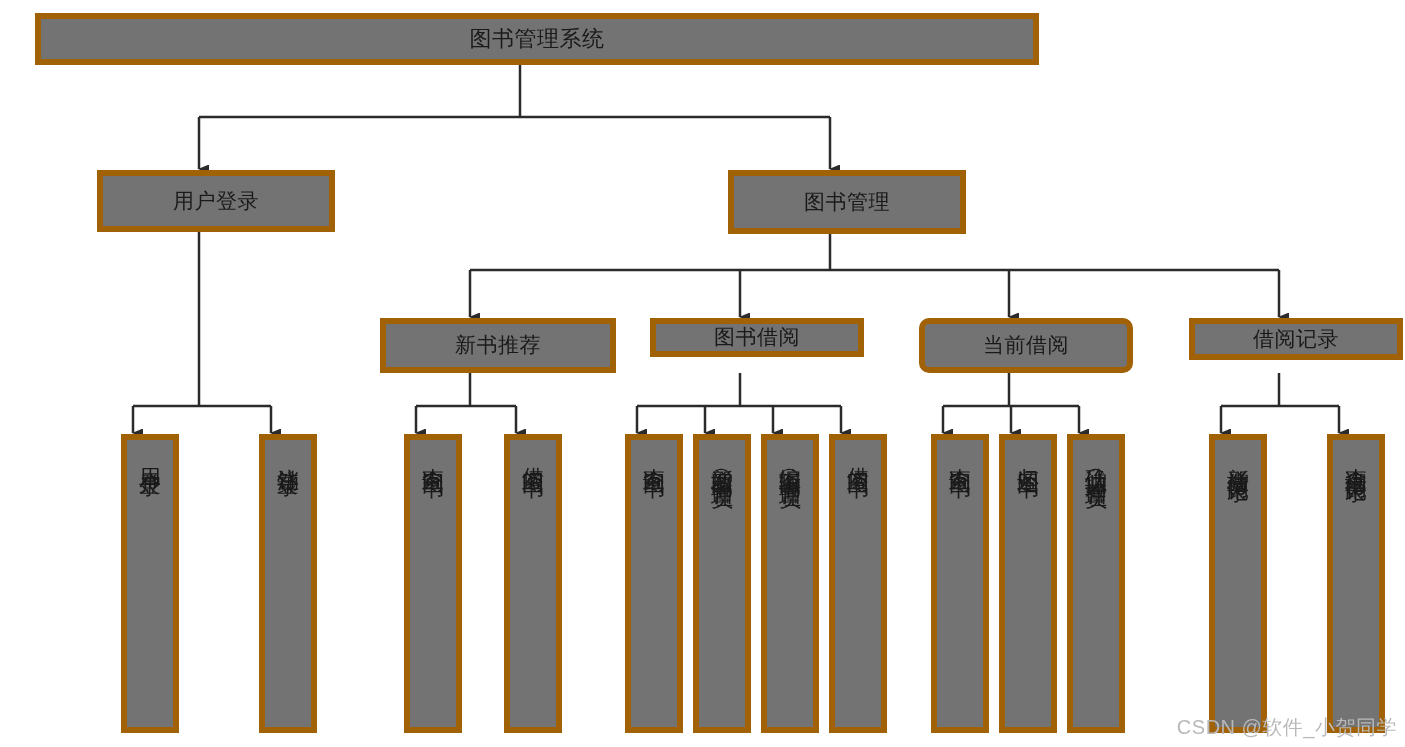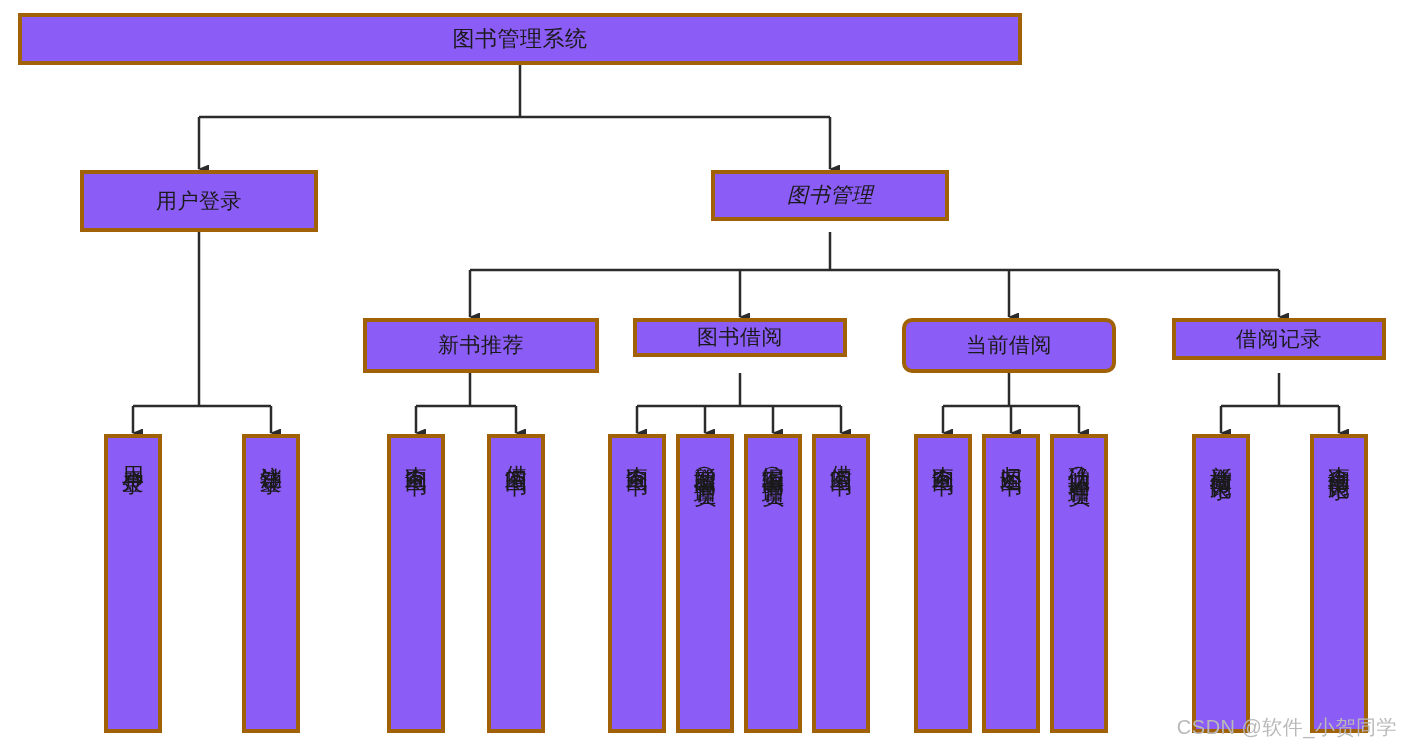--- a/index.html
+++ b/index.html
@@ -21,26 +21,27 @@
     position: absolute;
     left: 0;
     top: 0;
     width: 1405px;
     height: 747px;
     pointer-events: none;
   }
   .node {
     position: absolute;
     box-sizing: border-box;
-    border: 4px solid #a16207;
-    background: #8b5cf6;
+    border: 6px solid #a16207;
+    background: #737373;
     display: flex;
     align-items: center;
     justify-content: center;
     color: #1a1a1a;
+    margin-left: 17px;
   }
   .node .lbl {
     display: block;
     text-align: center;
     line-height: 1.18;
   }
   
   .node.horiz .lbl {
     writing-mode: horizontal-tb;
     font-size: 21px;
@@ -118,21 +119,21 @@
       </g>
   </svg>
 
   <div id="nodes-layer">
       <div class="node horiz root" style="left: 18px; top: 13px; width: 1004px; height: 52px;">
         <span class="lbl">图书管理系统</span>
       </div>
       <div class="node horiz" style="left: 80px; top: 170px; width: 238px; height: 62px;">
         <span class="lbl">用户登录</span>
       </div>
-      <div class="node horiz" style="left: 711px; top: 170px; width: 238px; height: 51px; font-style: italic;">
+      <div class="node horiz" style="left: 711px; top: 170px; width: 238px; height: 64px;">
         <span class="lbl">图书管理</span>
       </div>
       <div class="node horiz" style="left: 363px; top: 318px; width: 236px; height: 55px;">
         <span class="lbl">新书推荐</span>
       </div>
       <div class="node horiz" style="left: 633px; top: 318px; width: 214px; height: 39px;">
         <span class="lbl">图书借阅</span>
       </div>
       <div class="node horiz" style="left: 902px; top: 318px; width: 214px; height: 55px; border-radius: 10px;">
         <span class="lbl">当前借阅</span>

